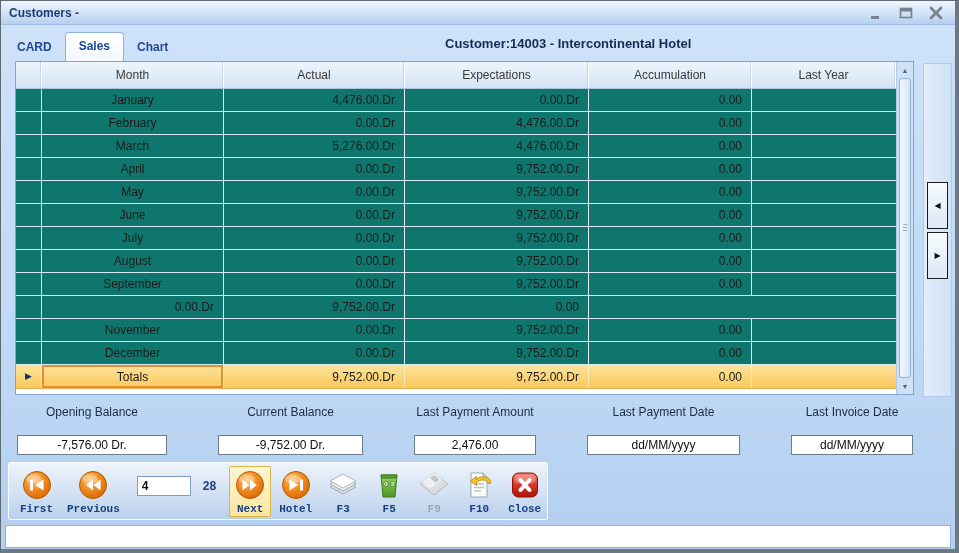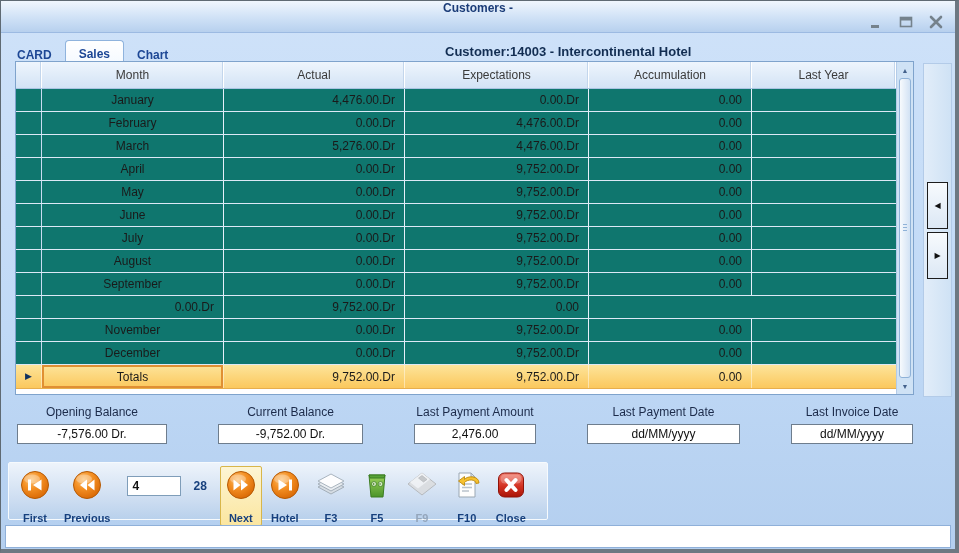--- a/index.html
+++ b/index.html
@@ -6,24 +6,23 @@
   html,body { background:#9aa4ad; font-family:"Liberation Sans", sans-serif; }
   .window {
     position:relative; width:959px; height:553px;
     border-top:1px solid #5f6a73; border-left:1px solid #5f6a73;
     border-right:4px solid #6d7882; border-bottom:4px solid #6d7882;
     background:linear-gradient(#cfe2f9, #c0d9f6 60%, #b4cfef);
     overflow:hidden;
   }
   
   .titlebar {
-    height:32px; display:flex; align-items:center; padding:0 8px;
+    height:24px; display:flex; align-items:center; padding:0 8px;
     background:linear-gradient(#f0f6fd, #cfe1f6 55%, #b7d0ee);
     border-bottom:1px solid #9cbae2;
-    flex-direction:column;
   }
   .title { font-size:12px; font-weight:bold; color:#1b3c78; }
   .win-controls { margin-left:auto; display:flex; align-items:center; gap:16px; padding-right:4px; }
   .win-btn { width:14px; height:14px; display:flex; align-items:center; justify-content:center; cursor:default; }
   
   .tabstrip { height:36px; display:flex; align-items:flex-end; padding-left:3px; }
   .tab {
     font-size:12px; font-weight:bold; color:#1d4795;
     padding:6px 13px 7px; border-radius:4px 4px 0 0; position:relative;
   }
@@ -80,38 +79,38 @@
     width:21px; height:47px; border:1px solid #1c1c1c;
     background:linear-gradient(#f7fafd,#dce8f5);
     display:flex; align-items:center; justify-content:center; font-size:8px; color:#111;
   }
   
   .summary { position:absolute; left:16px; top:404px; width:896px; display:flex; justify-content:space-between; }
   .field { text-align:center; }
   .field:nth-child(1){ width:150px; } .field:nth-child(2){ width:145px; }
   .field:nth-child(3){ width:122px; } .field:nth-child(4){ width:153px; }
   .field:nth-child(5){ width:122px; } .field:nth-child(6){ width:153px; }
-  .field-label { font-size:12px; color:#1c2b4a; margin-bottom:5px; white-space:nowrap; }
+  .field-label { font-size:12px; color:#1c2b4a; margin-bottom:16px; white-space:nowrap; }
   .field-box {
     height:20px; border:1px solid #6e7d8d; background:#fff;
     display:flex; align-items:center; justify-content:center; font-size:12px; color:#0f0f0f;
   }
   
   .toolbar {
     position:absolute; left:7px; top:461px; width:540px; height:58px;
     border:1px solid #f6fafd; border-radius:2px;
     background:linear-gradient(#eef4fb,#cdddf1 65%,#b9d1ec);
     display:flex; align-items:flex-start; padding:3px 4px;
   }
   .tb-btn {
     display:flex; flex-direction:column; align-items:center;
     padding:2px 5px 1px; border:1px solid transparent; border-radius:2px; margin:0 1px; cursor:default;
   }
   .tb-btn .ic { height:32px; display:flex; align-items:center; justify-content:center; }
-  .tb-label { font-size:11px; font-weight:bold; color:#17407d; margin-top:11px; white-space:nowrap; }
+  .tb-label { font-size:11px; font-weight:bold; color:#17407d; margin-top:2px; white-space:nowrap;font-family:Liberation Mono, monospace; }
   .tb-btn.highlight { background:linear-gradient(#fdf5d4,#fbe6a0); border-color:#d8b64a; }
   .tb-btn.disabled .tb-label { color:#94a6bb; }
   .tb-btn.disabled .ic { filter:grayscale(1); opacity:.75; }
   .rec-group { display:flex; align-items:center; margin:10px 12px 0 10px; }
   .rec-input {
     width:54px; height:20px; border:1px solid #7f9db9; background:#fff;
     font-family:"Liberation Sans",sans-serif; font-size:12px; font-weight:bold; color:#111; padding-left:4px;
   }
   .rec-count { font-size:12px; font-weight:bold; color:#17407d; margin-left:12px; }
   

